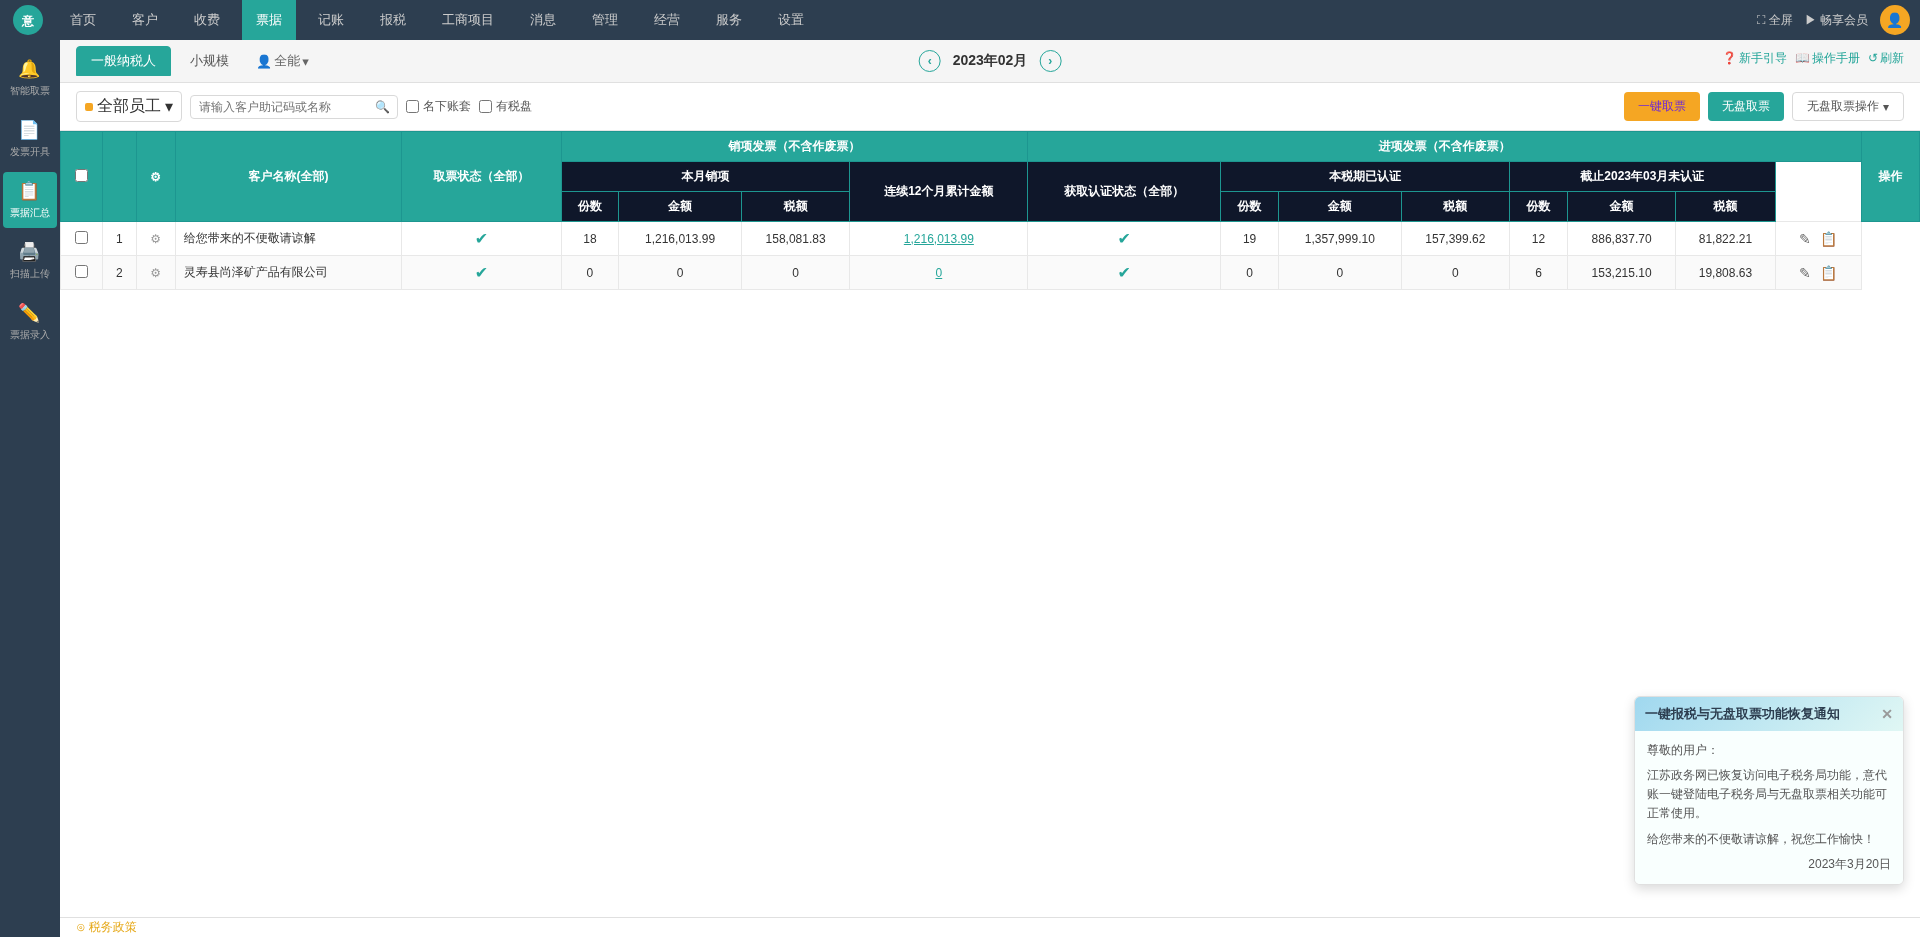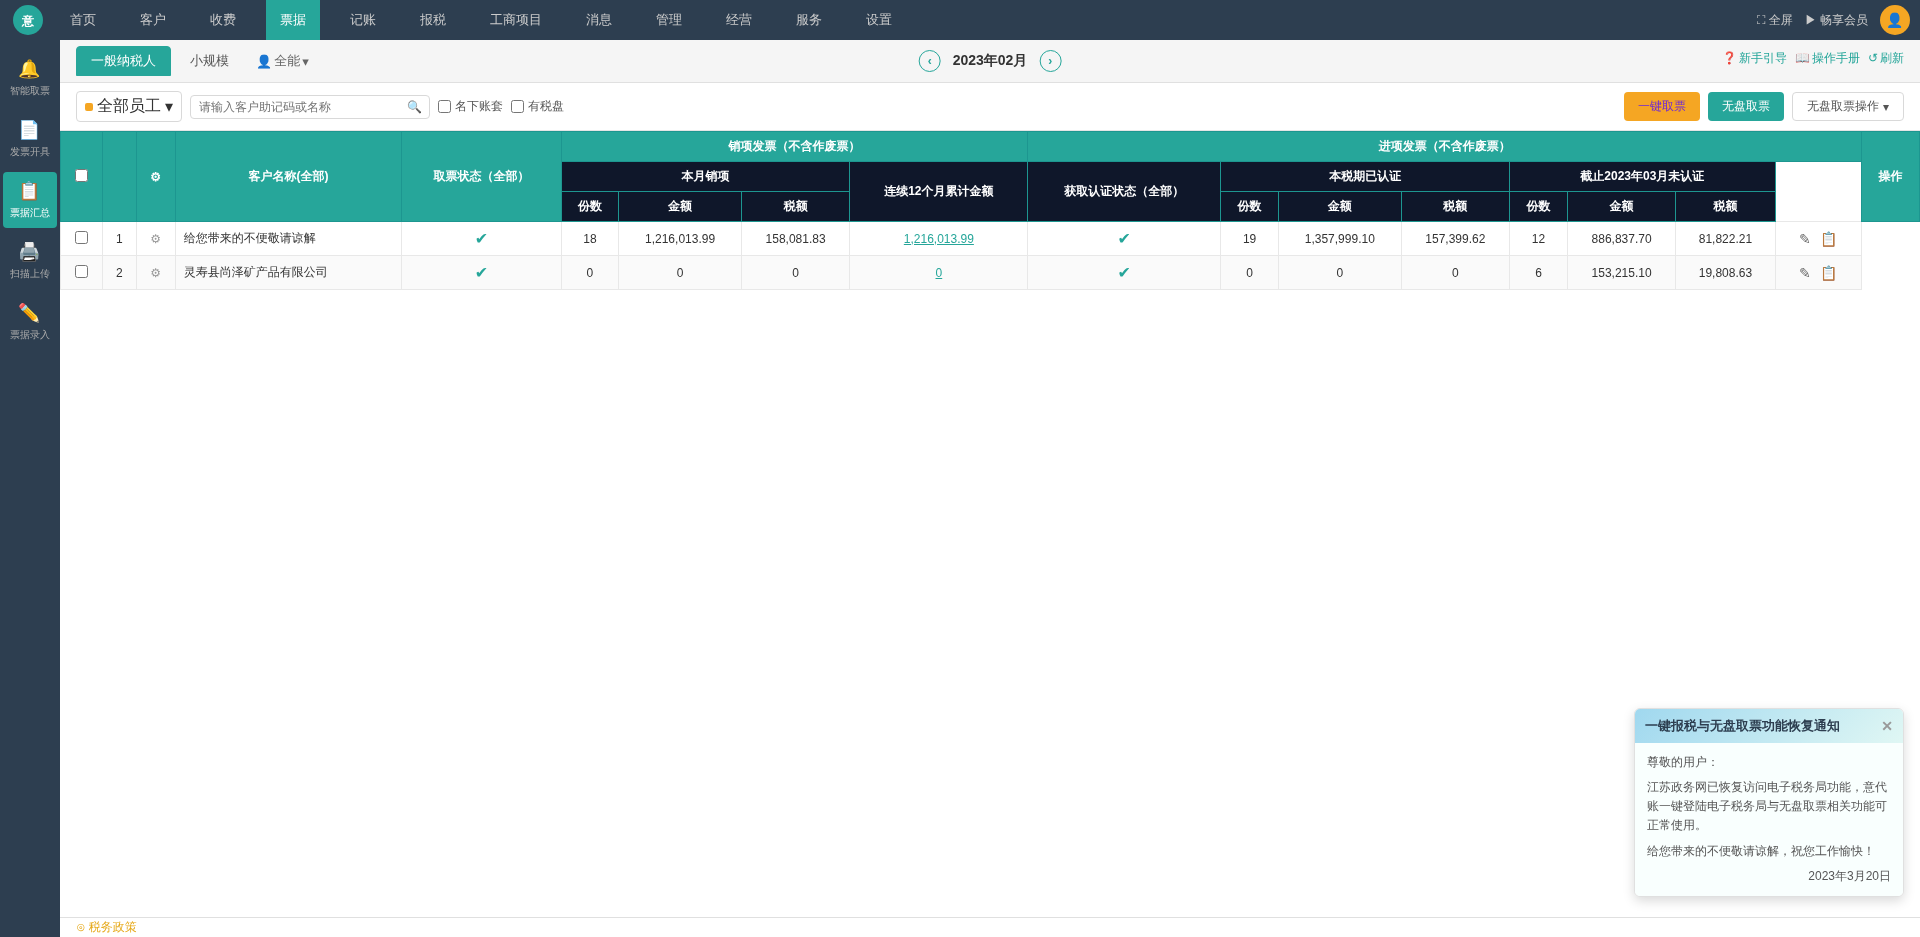--- a/index.html
+++ b/index.html
@@ -16,21 +16,21 @@
     }
     .top-nav .logo {
       width: 36px;
       height: 36px;
       margin-right: 10px;
       display: flex; align-items: center; justify-content: center;
     }
     .top-nav .nav-items {
       display: flex;
       flex: 1;
-      gap: 16px;
+      gap: 8px;
       font-family: Liberation Mono, monospace;
     }
     .top-nav .nav-item {
       padding: 0 14px;
       height: 40px;
       display: flex;
       align-items: center;
       cursor: pointer;
       font-size: 13px;
       color: #ccc;
@@ -137,21 +137,21 @@
       display: flex; align-items: center; gap: 4px;
       cursor: pointer;
       color: #333;
     }
     .filter-select .dot { width: 8px; height: 8px; background: #f5a623; border-radius: 2px; }
     .search-input {
       border: 1px solid #d9d9d9;
       border-radius: 4px;
       padding: 4px 30px 4px 8px;
       font-size: 12px;
-      width: 240px;
+      width: 208px;
       outline: none;
     }
     .search-wrap { position: relative; display: flex; align-items: center; }
     .search-icon { position: absolute; right: 8px; color: #999; cursor: pointer; }
     .checkbox-label { display: flex; align-items: center; gap: 4px; cursor: pointer; color: #555; font-size: 12px; }
     .toolbar-right { margin-left: auto; display: flex; gap: 8px; }
     .btn-primary {
       background: #f5a623;
       color: #6d28d9;
       border: none;
@@ -222,21 +222,21 @@
       align-items: center;
       font-size: 12px;
       color: #e6a817;
       cursor: pointer;
     }
 
     
     .notification-popup {
       position: fixed;
       right: 16px;
-      bottom: 40px;
+      bottom: 52px;
       width: 270px;
       background: #fff;
       border: 1px solid #e0e0e0;
       border-radius: 6px;
       box-shadow: 0 4px 12px rgba(0,0,0,0.15);
       font-size: 12px;
       z-index: 100;
       overflow: hidden;
     }
     .notification-header {

